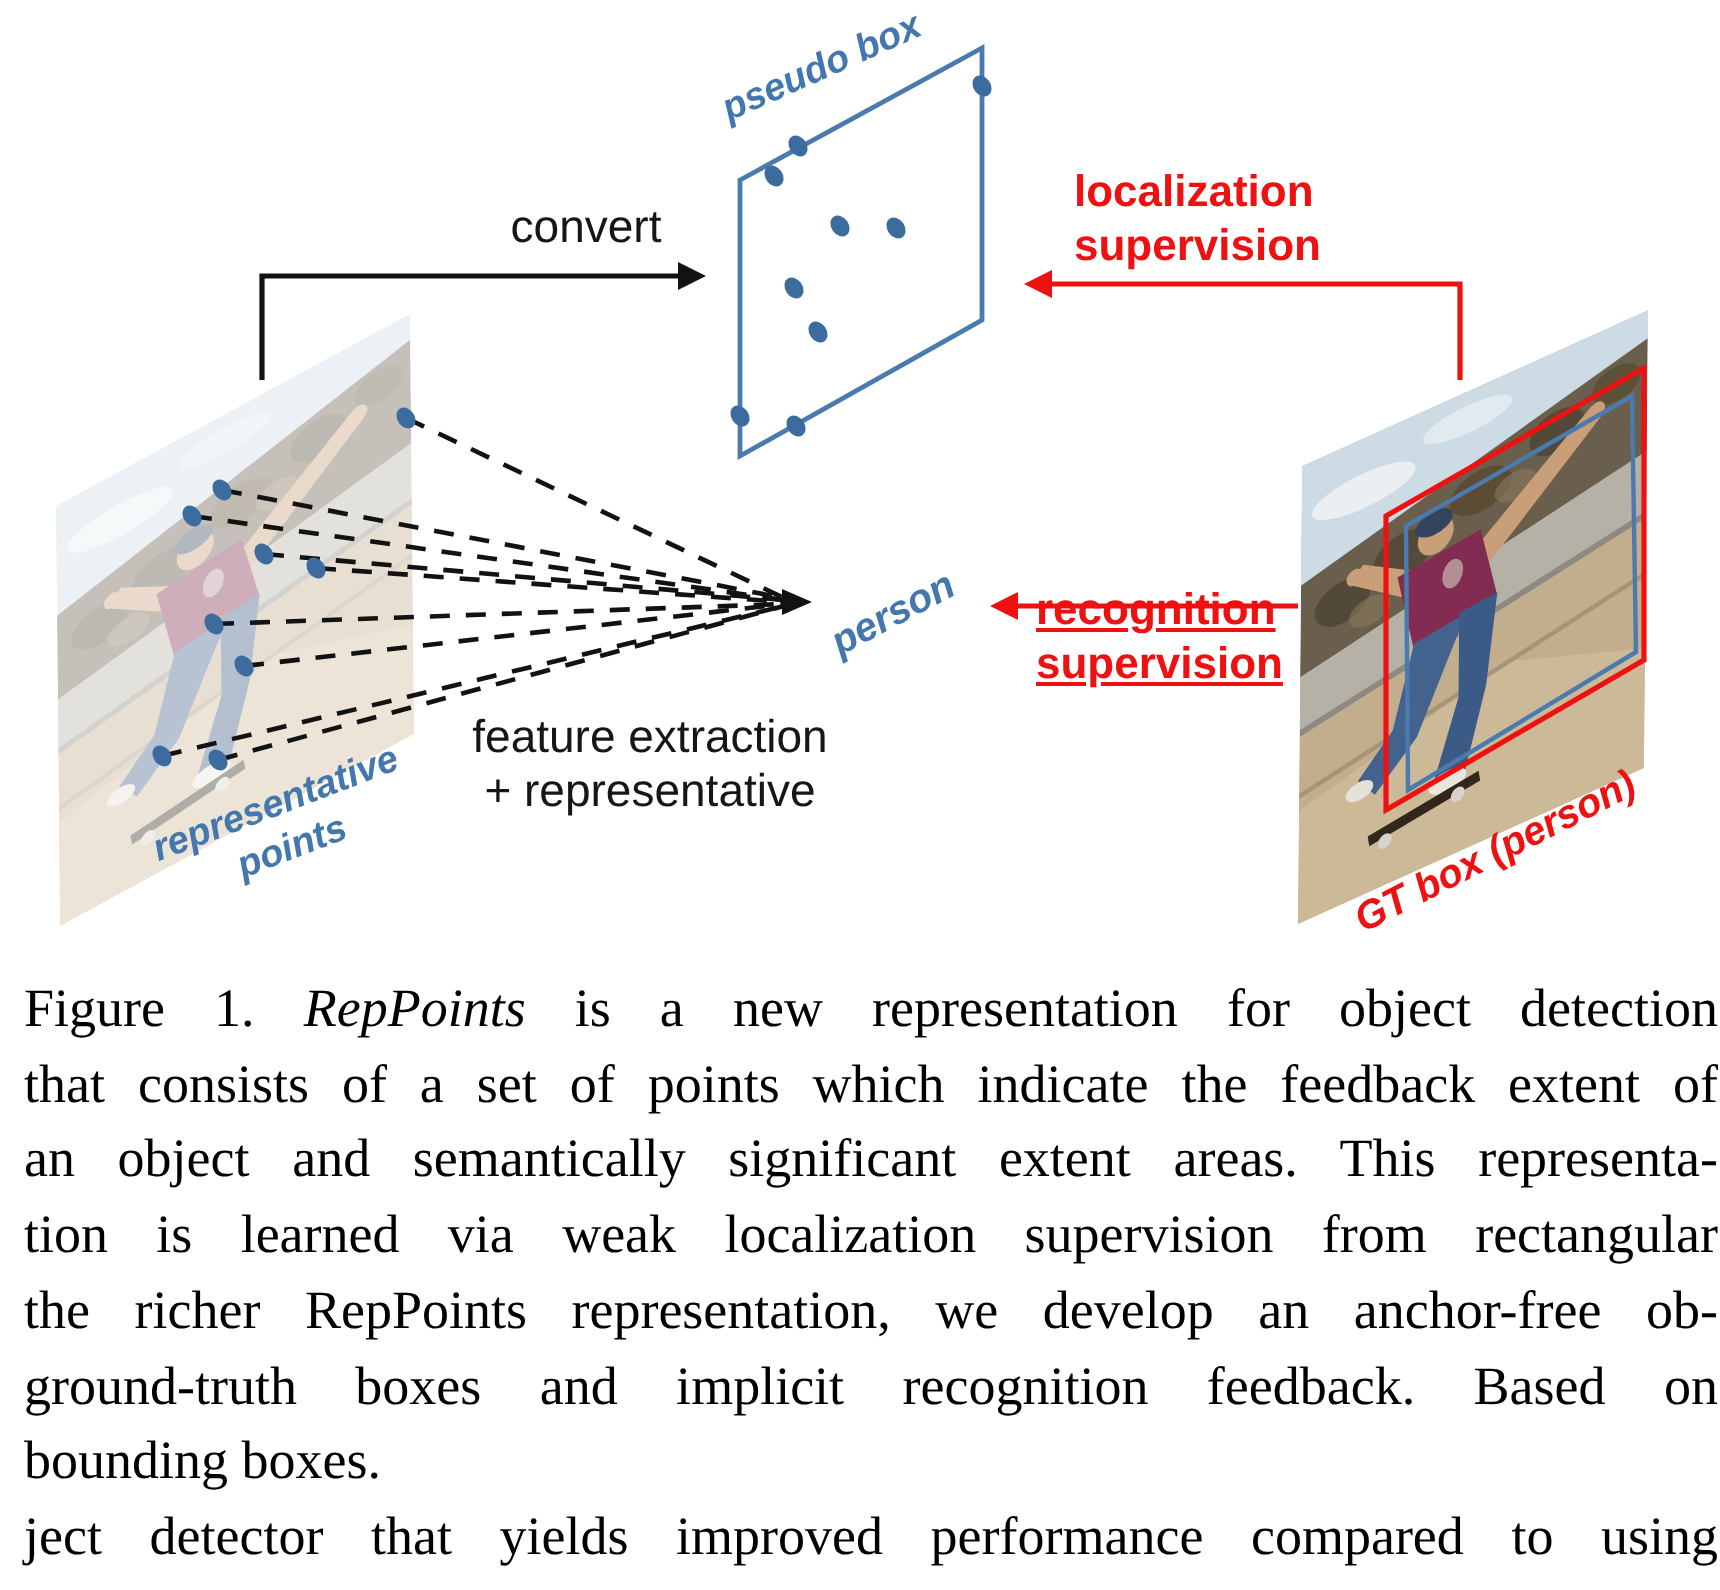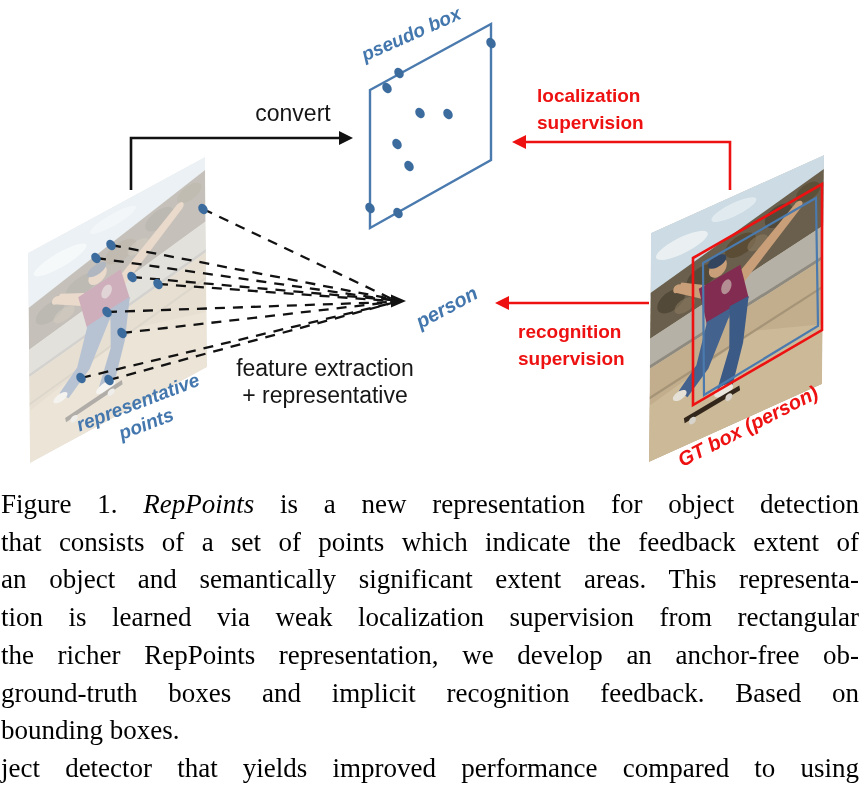--- a/index.html
+++ b/index.html
@@ -2,36 +2,36 @@
 <html><head>
 <meta charset="utf-8">
 <style>
   html,body{margin:0;padding:0;background:#ffffff;}
   .page{position:relative;width:860px;height:795px;background:#fff;overflow:hidden;
         font-family:"Liberation Sans",sans-serif;}
   .fig{position:absolute;left:0;top:0;width:860px;height:482px;}
   .fig svg{position:absolute;left:0;top:0;}
   .lbl{position:absolute;white-space:nowrap;line-height:1.15;}
   .lbl.black{color:#161616;font-size:23px;}
-  .lbl.red{color:#ee1111;font-size:19px;line-height:27px;font-weight:600;}
+  .lbl.red{color:#ee1111;font-size:22px;line-height:27px;font-weight:600;}
   .lbl.blue{color:#4377ad;font-style:italic;font-weight:600;}
   .lbl.center{text-align:center;}
   .lbl-convert{left:249px;top:100px;width:88px;}
   .lbl-pseudo{left:358px;top:46px;font-size:19px;transform:rotate(-24deg);transform-origin:left top;}
   .lbl-localization{left:537px;top:82px;}
-  .lbl-recognition{left:518px;top:318px;}
+  .lbl-recognition{left:518px;top:291px;text-decoration:underline;}
   .lbl-person{left:412px;top:313px;font-size:20px;transform:rotate(-28deg);transform-origin:left top;}
   .lbl-feature{left:226px;top:355px;width:198px;font-size:19px;line-height:27px;}
   .lbl-reppoints{left:60px;top:390px;width:164px;font-size:19px;line-height:23px;
                  transform:rotate(-21deg);transform-origin:center center;}
   .lbl-gtbox{left:668px;top:415px;width:160px;color:#ee1111;font-style:italic;font-weight:600;
              font-size:20px;transform:rotate(-27deg);transform-origin:center center;}
   .caption{position:absolute;left:0;top:486px;width:858px;padding:0 1px;
            font-family:"Liberation Serif",serif;font-size:27px;line-height:37.7px;color:#000;}
-  .cl{text-align:justify;text-align-last:justify;}
+  .cl{text-align:justify;text-align-last:justify;padding-left:11px;}
   .cl-last{text-align-last:left;}
 </style>
 </head>
 <body>
 
 <div class="page">
   <div class="fig">
 
     <svg width="860" height="482" viewBox="0 0 860 482">
       <defs>

